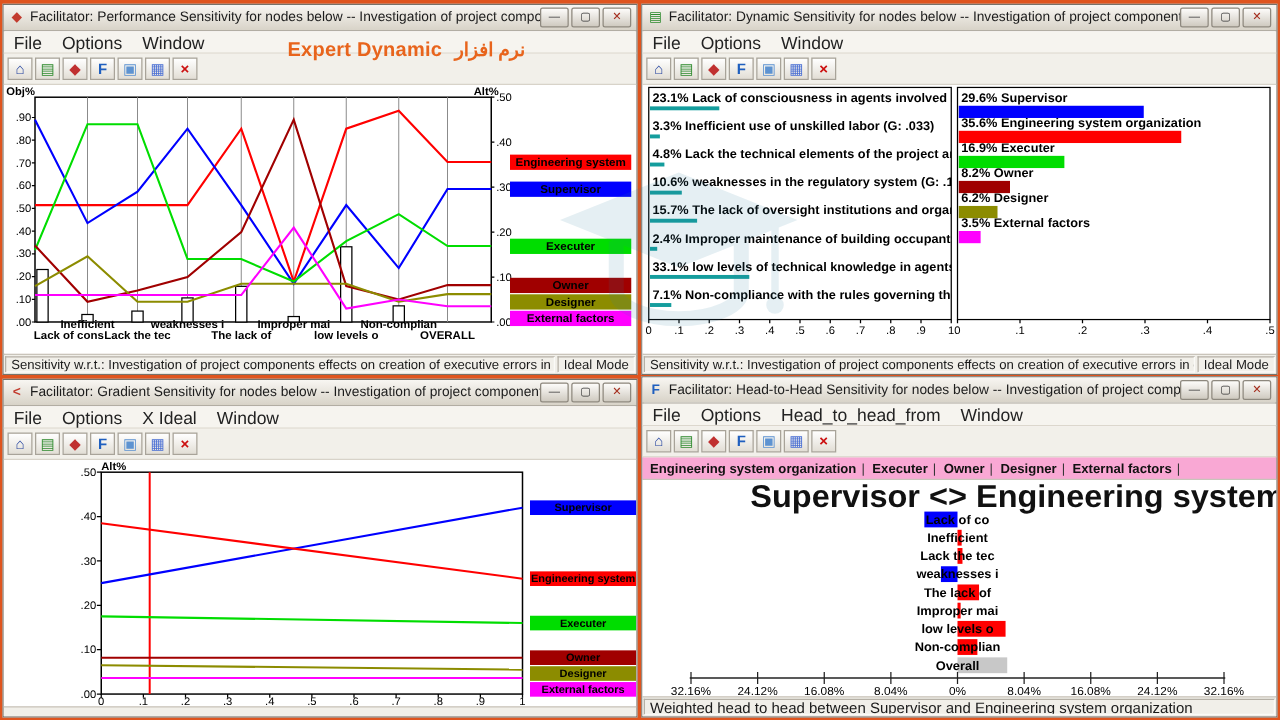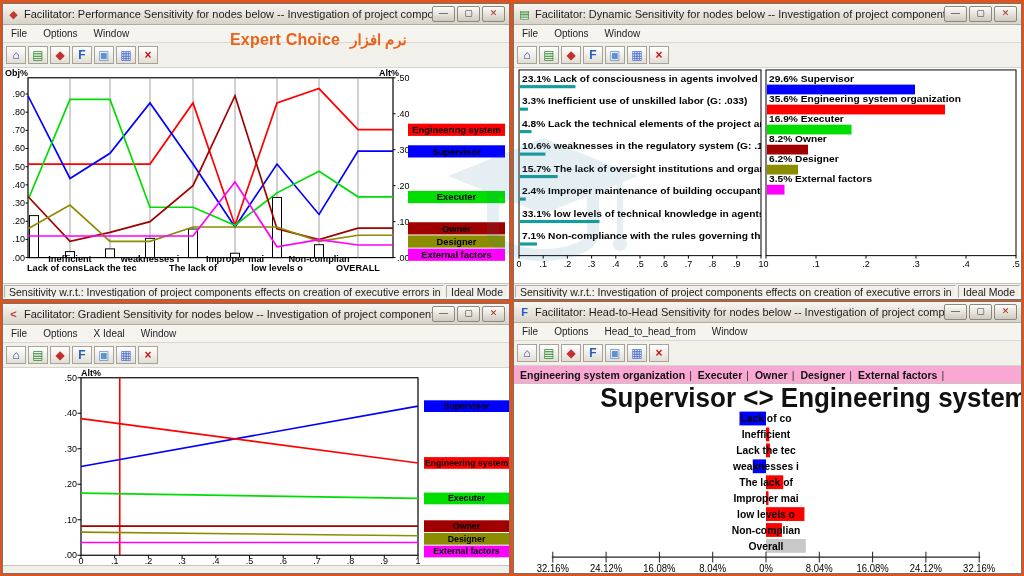--- a/index.html
+++ b/index.html
@@ -9,21 +9,21 @@
        box-shadow:0 0 0 1px #cdc8be inset;display:flex;flex-direction:column;box-sizing:border-box}
   .titlebar{height:20px;background:linear-gradient(#f8f6f2,#d8d3c8);display:flex;align-items:center;
        padding:0 4px;border-bottom:1px solid #b2ada3;flex:0 0 auto}
   .ticon{width:13px;height:13px;font-size:11px;line-height:13px;text-align:center;font-weight:bold}
   .ttext{font-size:11px;color:#1c1c1c;white-space:nowrap;overflow:hidden;flex:1;margin-left:4px}
   .wbtns{display:flex;gap:2px;flex:0 0 auto}
   .wbtn{width:21px;height:14px;font-size:9px;line-height:13px;text-align:center;
        background:linear-gradient(#fdfcfa,#cfcac0);border:1px solid #8d887e;border-radius:2px;color:#333}
   .wbtn.close{color:#a52f1f;font-weight:bold}
   .menubar{height:17px;background:#f6f4ef;border-bottom:1px solid #dcd7cd;display:flex;
-       align-items:center;font-size:10px;color:#222;flex:0 0 auto}
+       align-items:center;font-size:14px;color:#222;flex:0 0 auto}
   .menubar span{padding:0 8px}
   .toolbar{height:24px;background:#f2f0ea;border-bottom:1px solid #d8d3c9;display:flex;
        align-items:center;gap:2px;padding:0 3px;flex:0 0 auto}
   .tbtn{width:20px;height:18px;border:1px solid #a8a399;background:linear-gradient(#ffffff,#e2ded5);
        font-size:12px;line-height:16px;text-align:center;font-weight:bold;box-sizing:border-box}
   svg.client{flex:1 1 auto;display:block;background:#fff;width:100%}
   .statusbar{height:16px;background:#f1efe9;border-top:1px solid #c9c4ba;display:flex;
        font-size:10.5px;color:#1a1a1a;flex:0 0 auto;box-sizing:border-box}
   .statusseg{border:1px solid #b5b0a6;border-right-color:#fbfaf7;border-bottom-color:#fbfaf7;
        margin:1px 1px;padding:0 4px;white-space:nowrap;overflow:hidden;line-height:12px}
@@ -416,24 +416,27 @@
       <line x1="305.3" y1="158" x2="305.3" y2="168" stroke="#222"></line>
       <text x="305.3" y="177" font-size="9.5" text-anchor="middle" fill="#000" font-weight="normal">8.04%</text>
       <line x1="358.6" y1="158" x2="358.6" y2="168" stroke="#222"></line>
       <text x="358.6" y="177" font-size="9.5" text-anchor="middle" fill="#000" font-weight="normal">16.08%</text>
       <line x1="411.9" y1="158" x2="411.9" y2="168" stroke="#222"></line>
       <text x="411.9" y="177" font-size="9.5" text-anchor="middle" fill="#000" font-weight="normal">24.12%</text>
       <line x1="465.2" y1="158" x2="465.2" y2="168" stroke="#222"></line>
       <text x="465.2" y="177" font-size="9.5" text-anchor="middle" fill="#000" font-weight="normal">32.16%</text>
       <text x="300" y="22" font-size="26" text-anchor="middle" fill="#111" font-weight="bold">Supervisor &lt;&gt; Engineering system</text>
     </svg>
+  <div class="statusbar">
+    <span class="statusseg grow" style="font-size:12px">Weighted head to head between Supervisor and Engineering system organization</span>
+  </div>
 </div>
 
 <div class="brand">
-  <span class="en">Expert Choice</span>
+  <span class="en">Expert Dynamic</span>
   <span class="fa">نرم افزار</span>
 </div>
 
 <div class="watermark">
   <svg width="210" height="170" viewBox="0 0 210 170">
     <polygon points="105,20 200,58 105,96 10,58" fill="#2F7F9F"></polygon>
     <path d="M55 75 v40 a50 22 0 0 0 100 0 v-40" fill="none" stroke="#2F7F9F" stroke-width="12"></path>
     <line x1="182" y1="62" x2="182" y2="120" stroke="#2F7F9F" stroke-width="6"></line>
     <circle cx="182" cy="126" r="7" fill="#2F7F9F"></circle>
   </svg>

